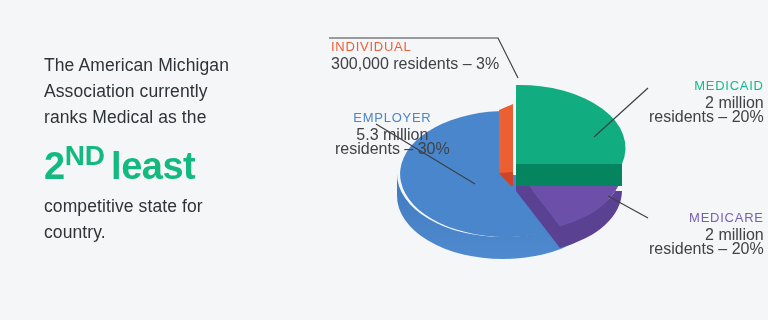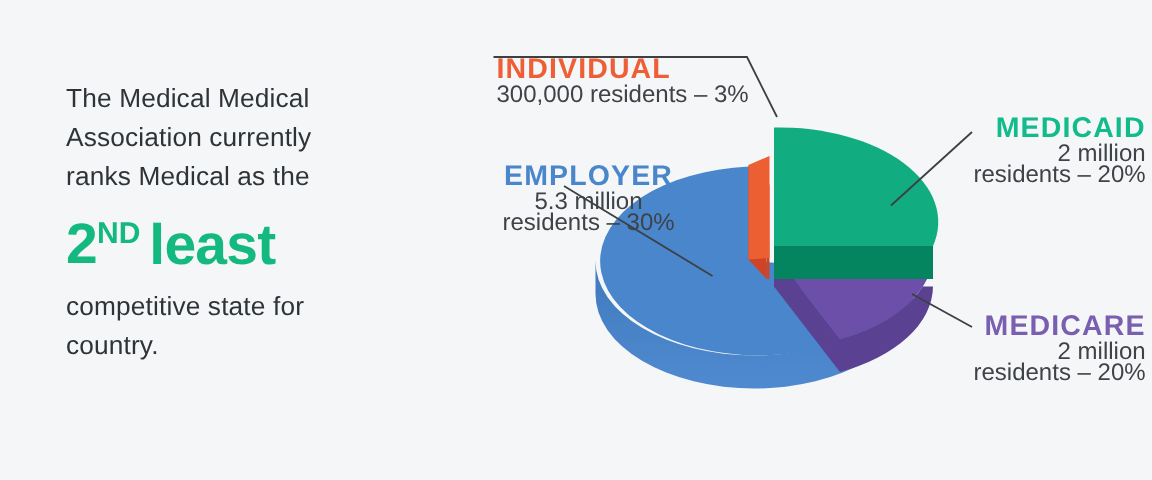--- a/index.html
+++ b/index.html
@@ -26,35 +26,35 @@
   .headline{
     margin:4px 0 5px 0;
     font-size:38px;
     line-height:44px;
     font-weight:700;
     color:#13b97f;
     letter-spacing:-0.5px;
     white-space:nowrap;
   }
   .headline .ord{
-    font-size:20px;
+    font-size:28px;
     vertical-align:super;
     font-weight:700;
     letter-spacing:0px;
   }
   .headline .least{ margin-left:6px; }
 
   
   .chart{position:absolute;left:300px;top:0;width:468px;height:320px;}
   .chart svg{position:absolute;left:0;top:0;}
 
   
   .label{position:absolute;}
   .label .ttl{
-    font-size:19px;font-weight:700;letter-spacing:.75px;
+    font-size:13px;font-weight:400;letter-spacing:.75px;
     line-height:16px;
     margin:0 0 2px 0;
   }
   .label .sub{
     font-size:16px;line-height:14px;color:#3f4246;
     margin:0;white-space:nowrap;
   }
   .lbl-individual{left:31px;top:39px;text-align:left;}
   .lbl-individual .ttl{color:#ee5f36;}
   .lbl-employer{left:35px;top:110px;text-align:center;}
@@ -63,21 +63,21 @@
   .lbl-medicaid .ttl{color:#12bb8c;}
   .lbl-medicare{left:349px;top:210px;text-align:right;}
   .lbl-medicare .ttl{color:#7a5fb0;}
 </style>
 </head>
 <body style="background: rgb(245, 246, 248);">
 
 <div id="root">
 
   <div class="copy">
-    <p>The Medical Medical</p>
+    <p>The American Michigan</p>
     <p>Association currently</p>
     <p>ranks Medical as the</p>
     <div class="headline"><span>2</span><span class="ord">ND</span><span class="least">least</span></div>
     <p>competitive state for</p>
     <p>country.</p>
   </div>
 
   <div class="chart">
 
     <svg width="468" height="320" viewBox="0 0 468 320">

